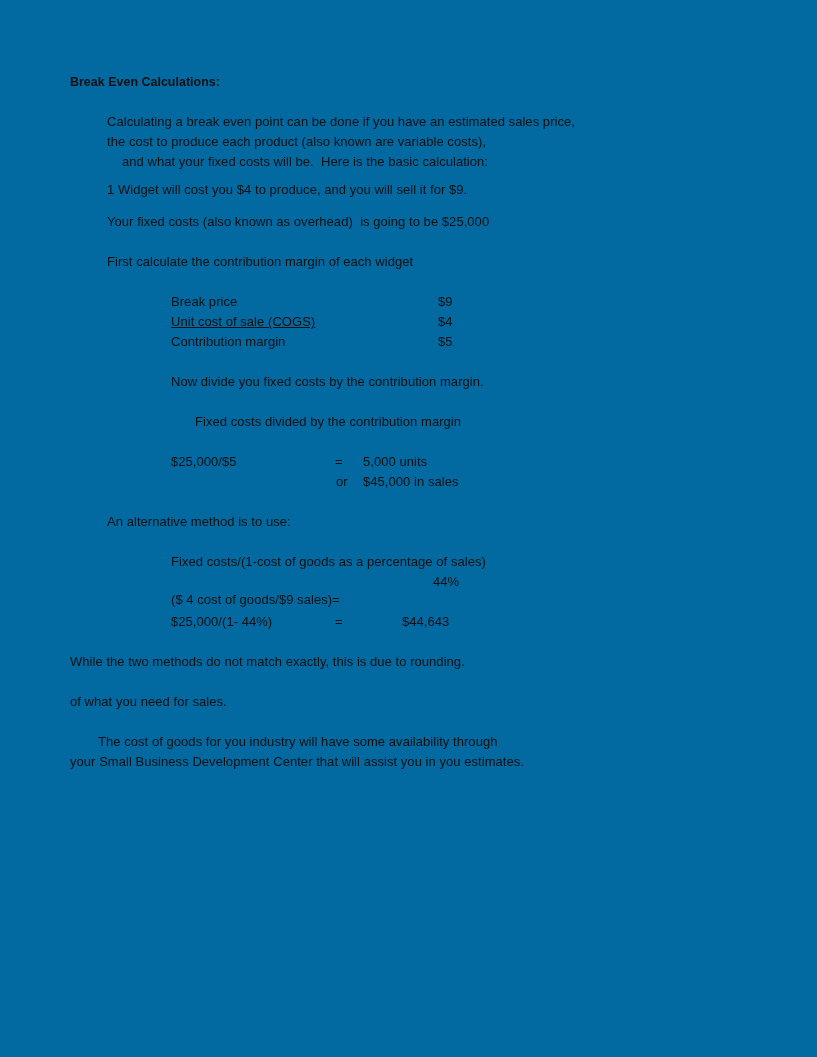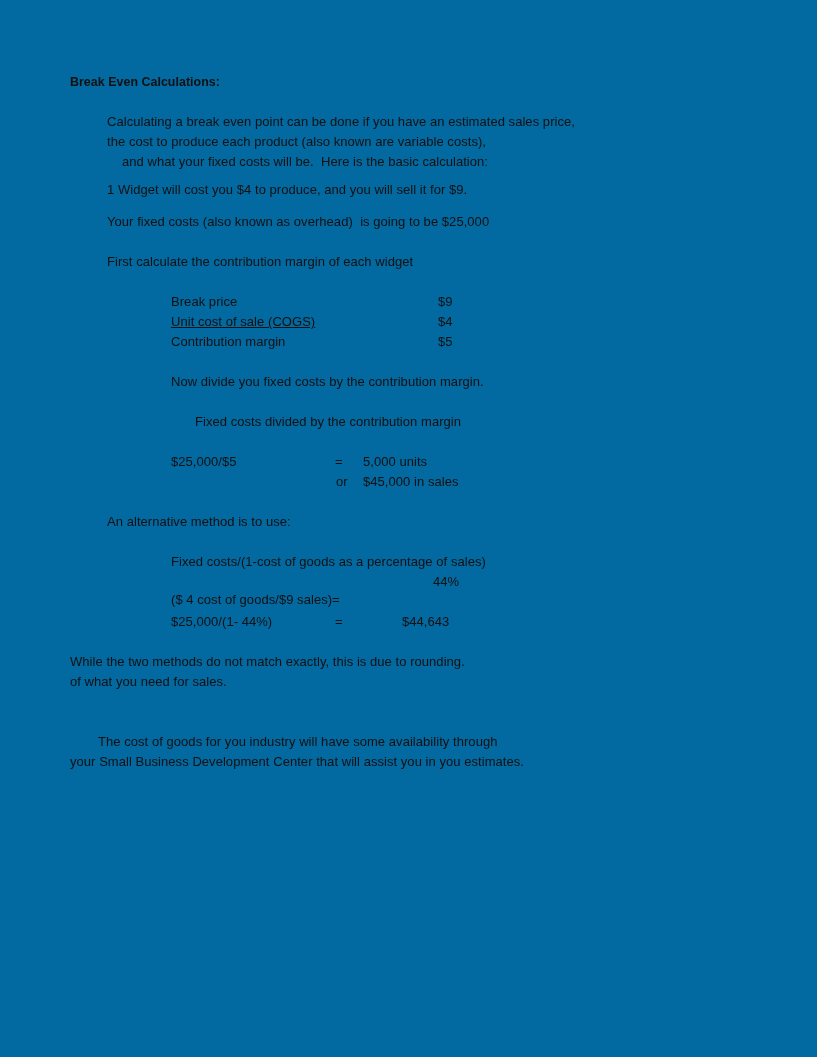--- a/index.html
+++ b/index.html
@@ -74,18 +74,18 @@
 
   <div class="t" style="left:171px; top:555px;">Fixed costs/(1-cost of goods as a percentage of sales)</div>
   <div class="t" style="left:171px; top:593px;">($ 4 cost of goods/$9 sales)=</div>
   <div class="t" style="left:433px; top:575px;">44%</div>
 
   <div class="t" style="left:171px; top:615px;">$25,000/(1- 44%)</div>
   <div class="t" style="left:335px; top:615px;">=</div>
   <div class="t" style="left:402px; top:615px;">$44,643</div>
 
   <div class="t" style="left:70px; top:655px;">While the two methods do not match exactly, this is due to rounding.</div>
-  <div class="t" style="left:70px; top:675px;text-align:right;">of what you need for sales.</div>
+  <div class="t" style="left:70px; top:695px;text-align:right;">of what you need for sales.</div>
 
   <div class="t" style="left:70px; top:735px;margin-left:28px;">The cost of goods for you industry will have some availability through</div>
   <div class="t" style="left:70px; top:755px;">your Small Business Development Center that will assist you in you estimates.</div>
 
 </div>
 
 </body></html>

